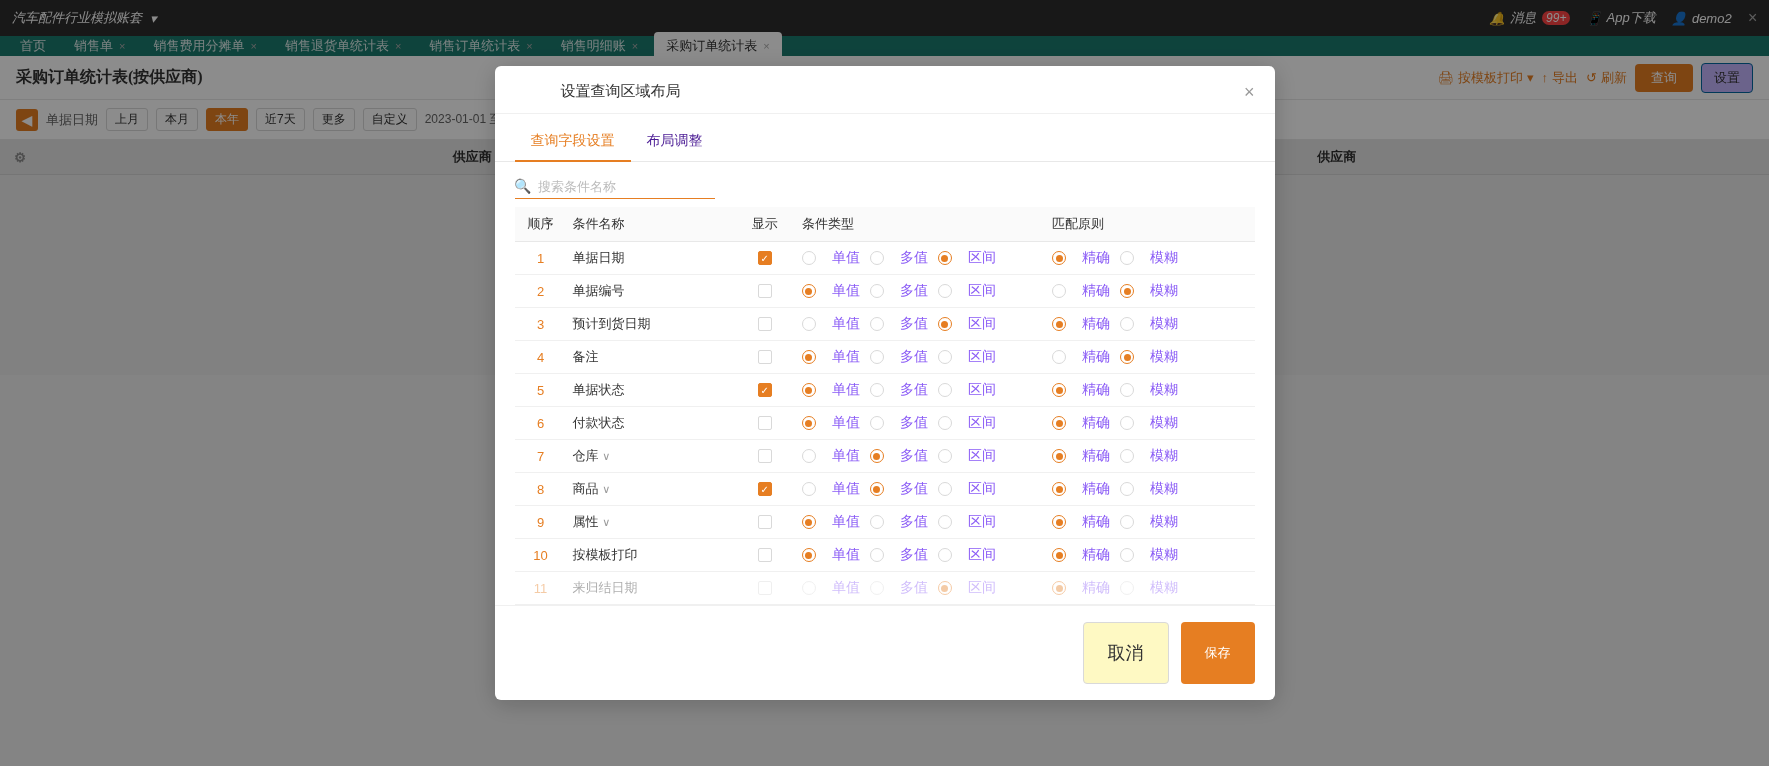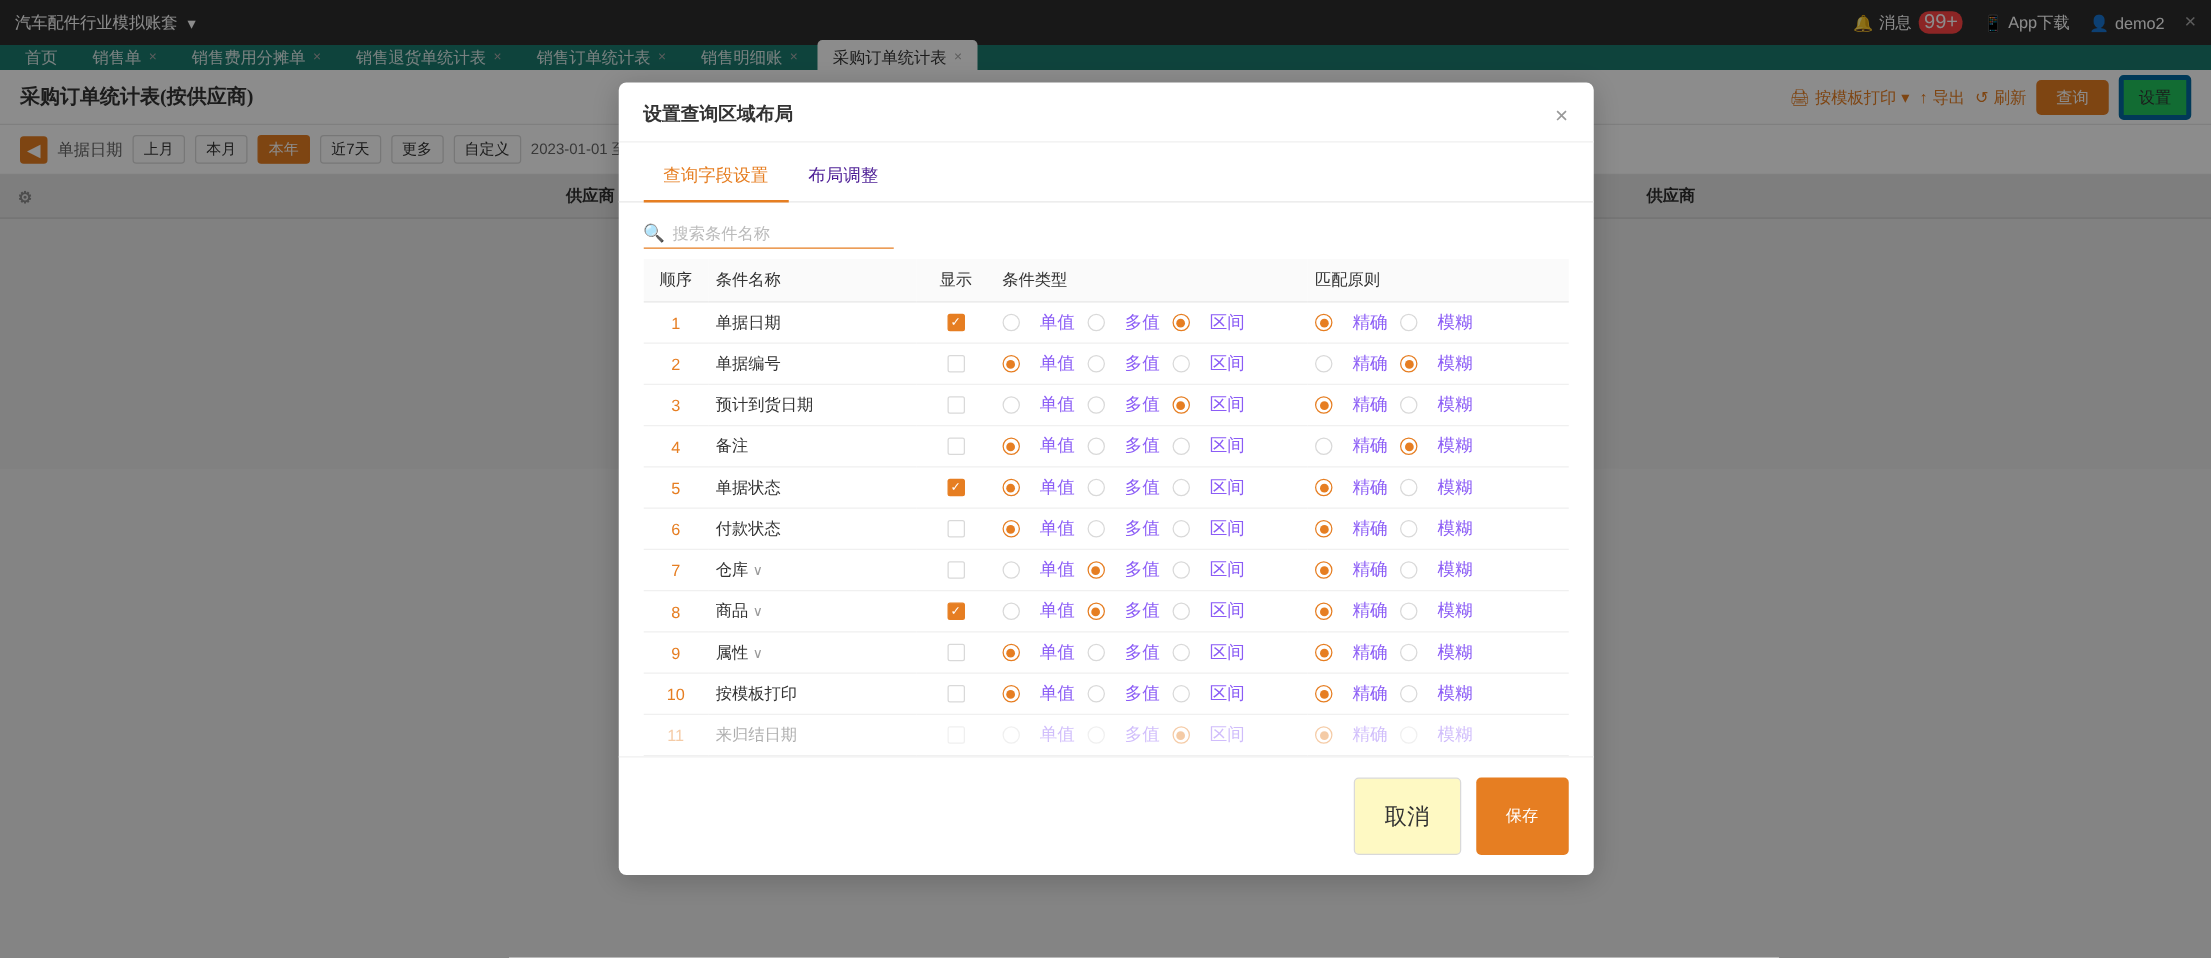--- a/index.html
+++ b/index.html
@@ -7,25 +7,26 @@
 
     
     .top-bar {
       height: 36px;
       background: #2d2d2d;
       display: flex;
       align-items: center;
       justify-content: space-between;
       padding: 0 12px;
       color: #fff;
+      font-style: italic;
     }
     .top-bar-left { display: flex; align-items: center; gap: 8px; font-size: 13px; }
     .top-bar-right { display: flex; align-items: center; gap: 16px; font-size: 13px; }
     .top-bar-right .notif { display: flex; align-items: center; gap: 4px; }
-    .badge { background: #ff4444; color: #fff; border-radius: 8px; font-size: 16px; padding: 0 4px; margin-left: 2px; }
+    .badge { background: #ff4444; color: #fff; border-radius: 8px; font-size: 12px; padding: 0 4px; margin-left: 2px; }
     .close-x { color: #aaa; font-size: 16px; cursor: pointer; }
 
     
     .tab-bar {
       height: 20px;
       background: #1a7a6e;
       display: flex;
       align-items: center;
       padding: 0 8px;
       gap: 4px;
@@ -57,21 +58,21 @@
       justify-content: space-between;
       padding: 0 16px;
       border-bottom: 1px solid #e8e8e8;
     }
     .page-title { font-size: 16px; font-weight: bold; color: #333; font-family: Liberation Serif, serif; }
     .page-actions { display: flex; align-items: center; gap: 8px; }
     .btn-print { display: flex; align-items: center; gap: 4px; color: #e67e22; font-size: 13px; cursor: pointer; }
     .btn-export { display: flex; align-items: center; gap: 4px; color: #e67e22; font-size: 13px; cursor: pointer; }
     .btn-refresh { display: flex; align-items: center; gap: 4px; color: #e67e22; font-size: 13px; cursor: pointer; }
     .btn-query { background: #e67e22; color: #fff; border: none; padding: 5px 16px; border-radius: 4px; cursor: pointer; font-size: 13px; }
-    .btn-settings { background: #22c55e; color: #333; border: 4px solid #0369a1; padding: 5px 12px; border-radius: 4px; cursor: pointer; font-size: 13px; }
+    .btn-settings { background: #c4b5fd; color: #333; border: 1px solid #0369a1; padding: 5px 12px; border-radius: 4px; cursor: pointer; font-size: 13px; }
 
     
     .filter-bar {
       background: #fff;
       padding: 8px 16px;
       display: flex;
       align-items: center;
       gap: 8px;
       border-bottom: 1px solid #e8e8e8;
       flex-wrap: wrap;
@@ -111,21 +112,21 @@
       flex-direction: column;
       box-shadow: 0 4px 24px rgba(0,0,0,0.2);
     }
     .modal-header {
       display: flex;
       align-items: center;
       justify-content: space-between;
       padding: 16px 20px 12px;
       border-bottom: 1px solid #f0f0f0;
     }
-    .modal-title { font-size: 15px; font-weight: bold; color: #333; }
+    .modal-title { font-size: 15px; font-weight: normal; color: #333; margin-left: 46px; }
     .modal-close { cursor: pointer; color: #999; font-size: 18px; line-height: 1; }
 
     
     .modal-tabs {
       display: flex;
       gap: 0;
       padding: 12px 20px 0;
       border-bottom: 1px solid #e8e8e8;
     }
     .modal-tab {

